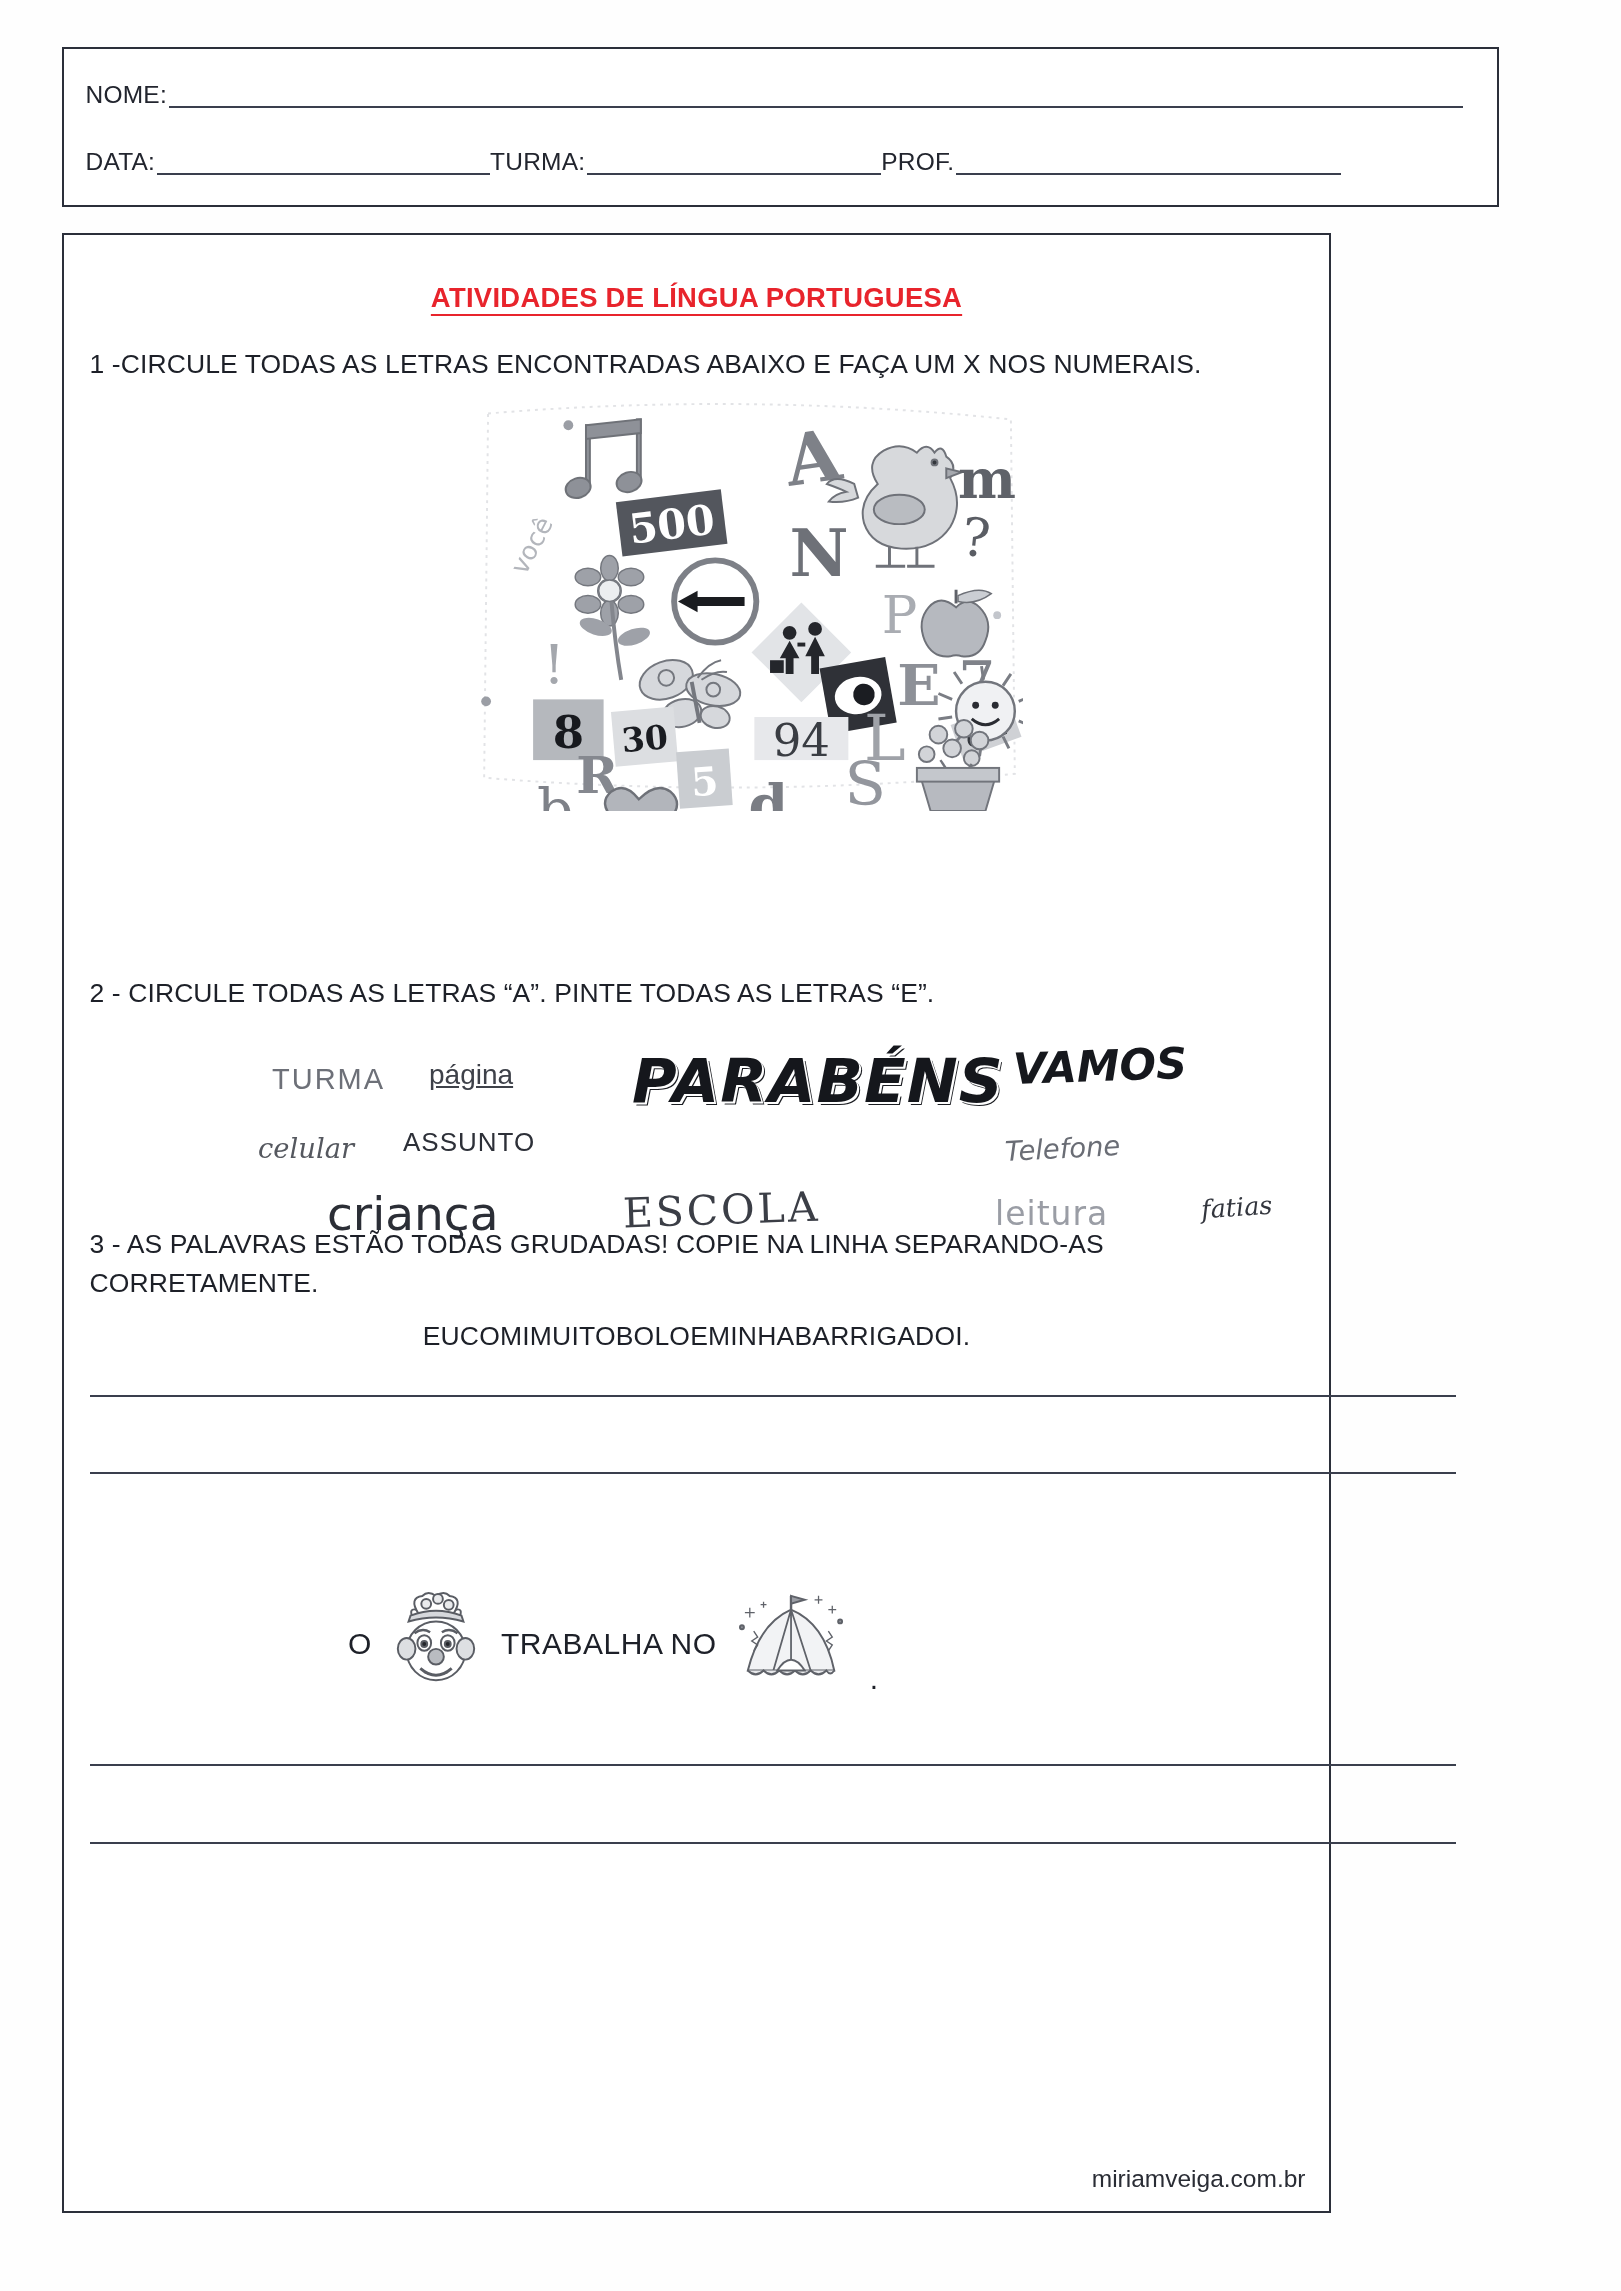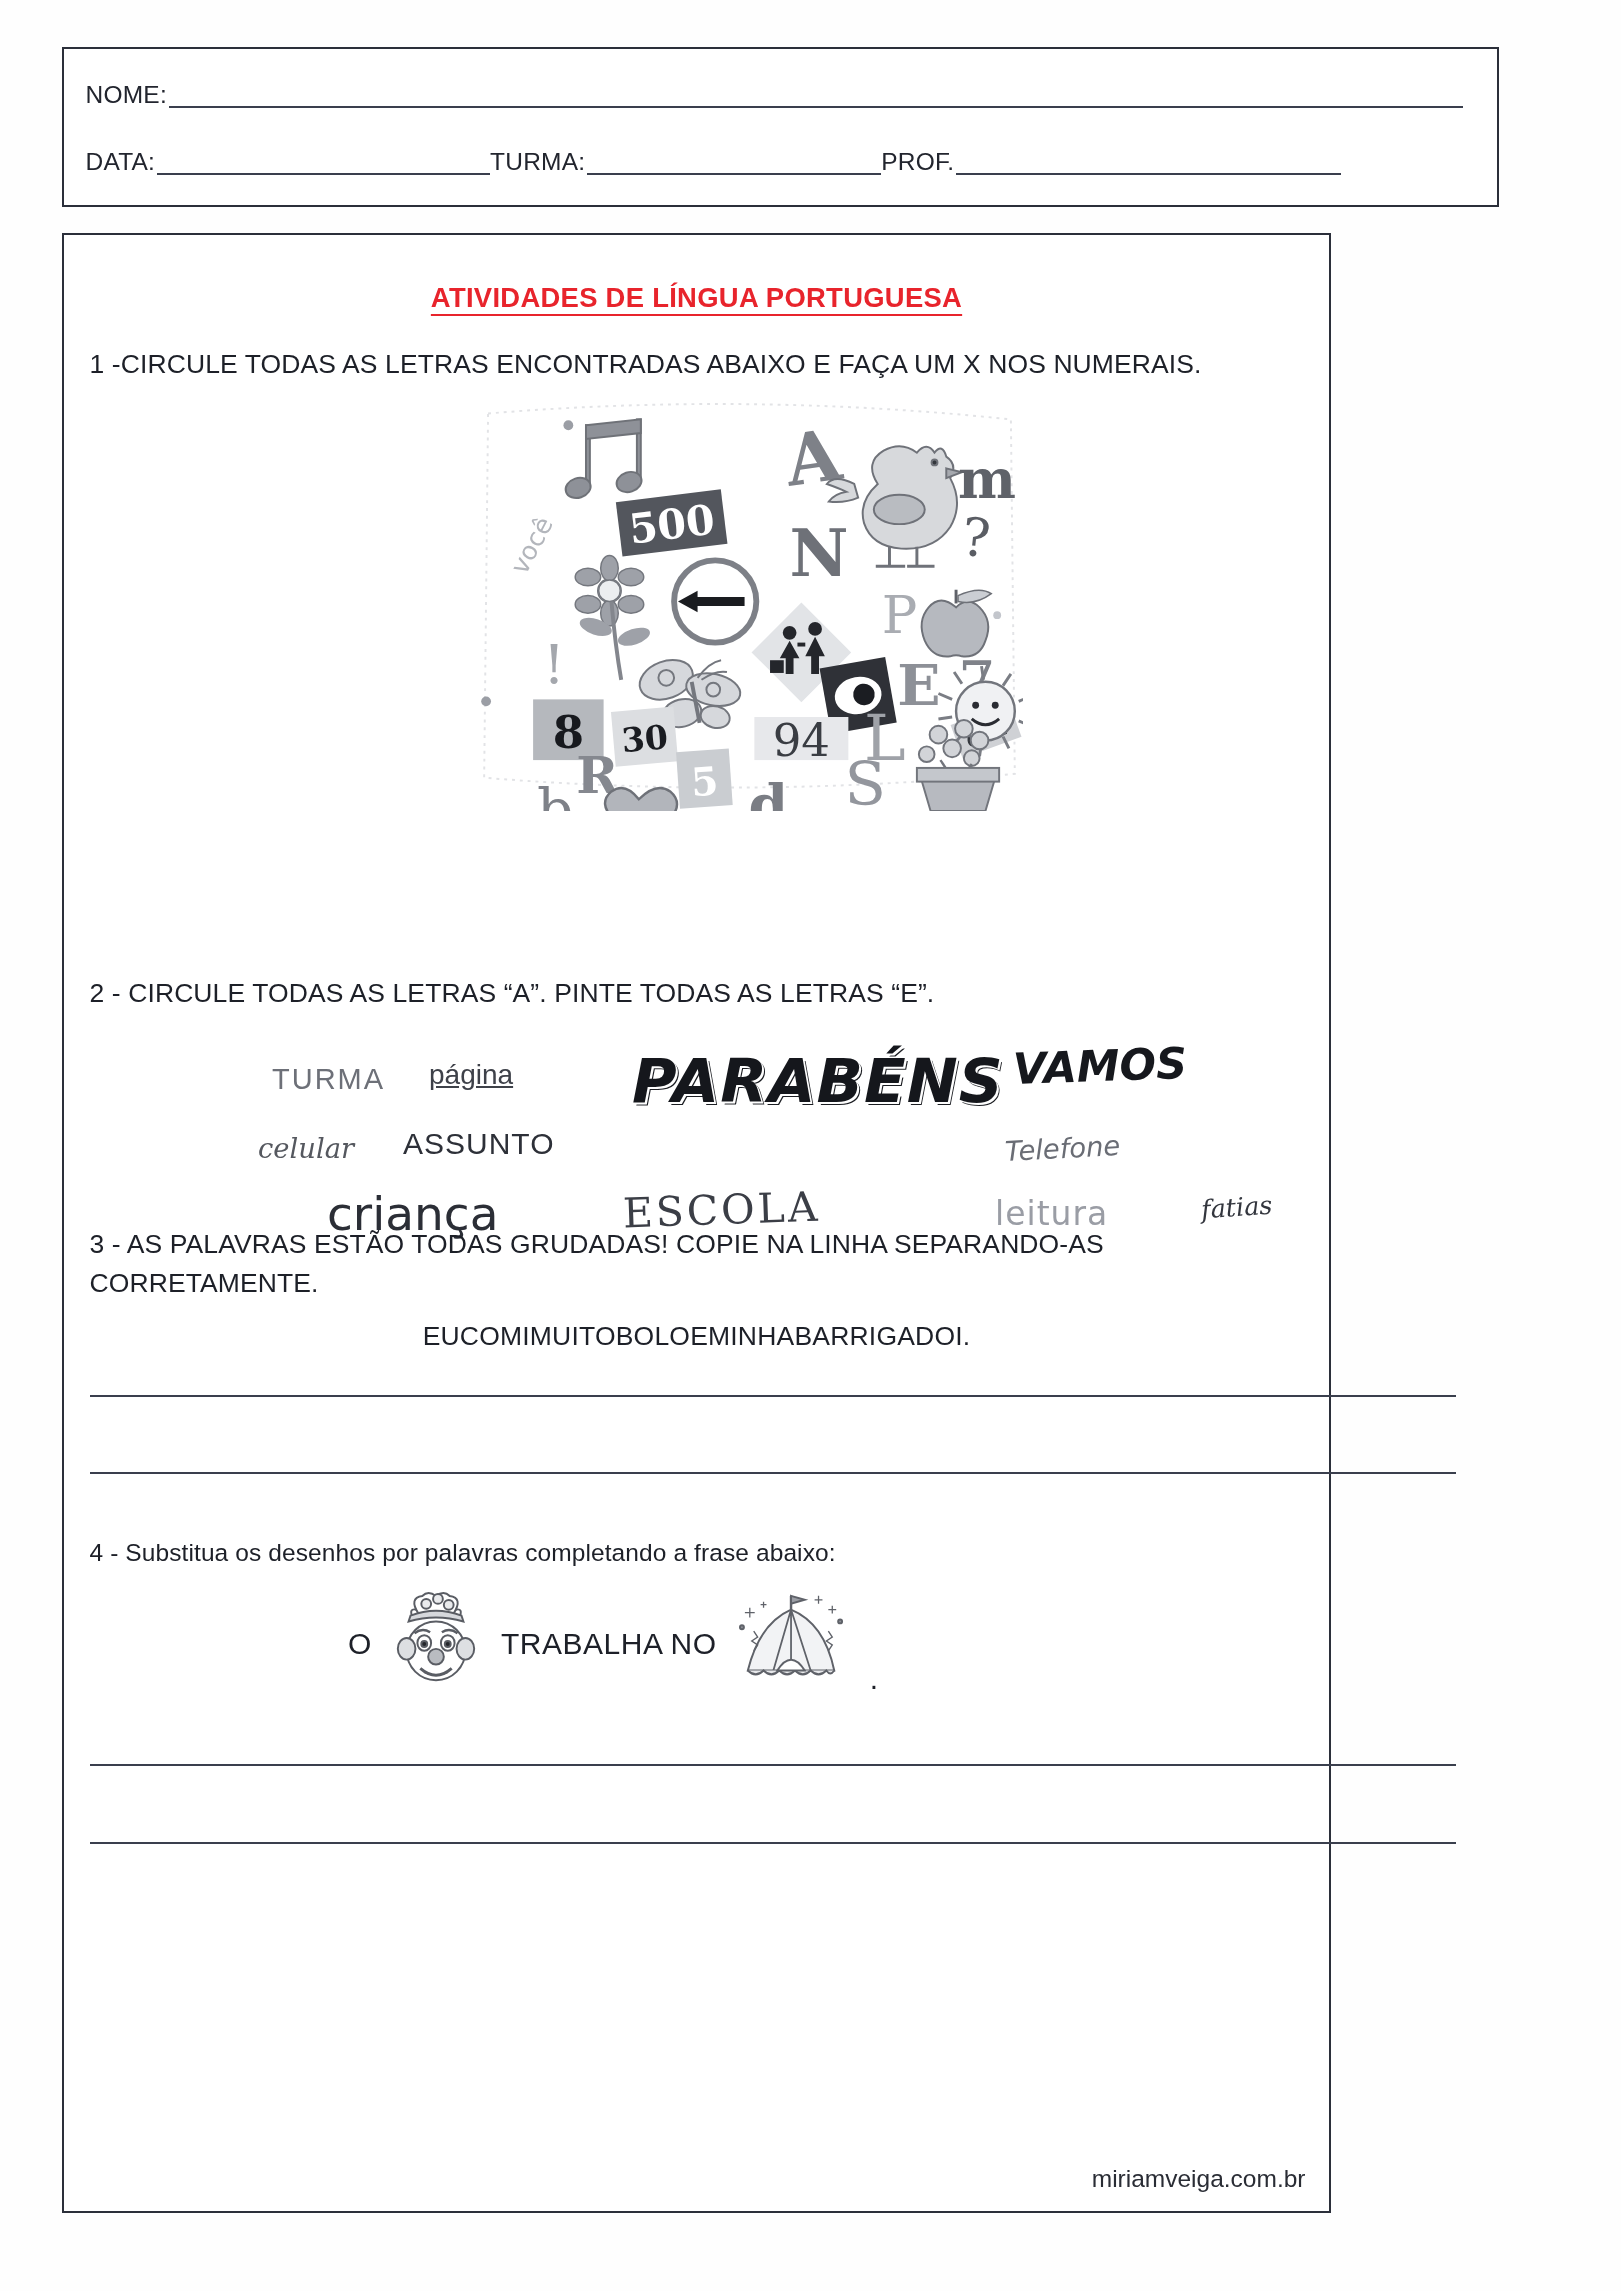--- a/index.html
+++ b/index.html
@@ -148,21 +148,21 @@
     color: #4a4d55;
   }
   .w-copo    { left: 61px;  top: 23.5px;  font-size: 29px; letter-spacing: 2px; color:#6d7078; font-family:"Liberation Sans", sans-serif; }
   .w-pagina  { left: 218px; top: 19.6px;  font-size: 28px; color:#3e4149;text-decoration:underline; }
   .w-parabens{ left: 421px; top: 5.9px;   font-size: 61px; font-weight: bold; font-style: italic; color:#15171c;
                font-family:"DejaVu Sans", sans-serif; letter-spacing: 1px;
                text-shadow: 2px 2px 0 #ffffff, 2.9px 2.9px 0 #1b1d22; }
   .w-vamos   { left: 802px; top: 2px;   font-size: 43px; font-weight: bold; font-style: italic; color:#16181d;
                font-family:"DejaVu Sans", sans-serif; letter-spacing: 0px; transform: rotate(-2deg); }
   .w-celular { left: 47px;  top: 94px;  font-size: 27.4px; font-style: italic; color:#55585f; font-family:"DejaVu Serif", serif; }
-  .w-assunto { left: 192px; top: 88px;  font-size: 30px; color:#2d3038; letter-spacing: 1px; }
+  .w-assunto { left: 192px; top: 88px;  font-size: 26px; color:#2d3038; letter-spacing: 1px; }
   .w-telefone{ left: 794px; top: 94px;  font-size: 27.4px; font-style: italic; color:#6a6d75; font-family:"DejaVu Sans", sans-serif; transform: rotate(-3deg); }
   .w-crianca { left: 116px; top: 147px; font-size: 47px; color:#2b2e36; font-family:"DejaVu Sans", sans-serif; }
   .w-escola  { left: 412px; top: 147px; font-size: 41px; color:#3b3e46; font-family:"DejaVu Serif", serif; letter-spacing: 2.9px; transform: rotate(-2deg); }
   .w-leitura { left: 784px; top: 155px; font-size: 33px; color:#9a9da5; font-family:"DejaVu Sans", sans-serif; letter-spacing: 1px; }
   .w-fatias  { left: 990px;top: 153px; font-size: 25.5px; font-style: italic; color:#33363e; font-family:"DejaVu Serif", serif; transform: rotate(-4deg); }
 
   
   .rebus {
     position: absolute;
     left: 0;
@@ -407,21 +407,20 @@
     <div class="qtext q3">
       <span>3 -  AS PALAVRAS ESTÃO TODAS GRUDADAS! COPIE NA LINHA SEPARANDO-AS</span>
       <span class="l2">CORRETAMENTE.</span>
     </div>
 
     <div class="sentence-glued">EUCOMIMUITOBOLOEMINHABARRIGADOI.</div>
 
     <div class="answer-line al1"></div>
     <div class="answer-line al2"></div>
 
-    <div class="qtext q4">4 -  Substitua os desenhos por palavras completando a frase abaixo:</div>
 
     <div class="rebus">
       <div class="rebus-inner">
         <span class="rebus-word">O</span>
 
         <span>
           <svg width="94" height="108" viewBox="0 0 96 110" xmlns="http://www.w3.org/2000/svg">
             <g stroke="#5a5d64" stroke-width="2" fill="none">
               <path d="M30 26 Q20 10 34 8 Q40 2 48 8 Q56 2 62 8 Q76 10 66 26"></path>
               <path d="M24 30 Q20 20 28 22 M72 30 Q76 20 68 22"></path>

